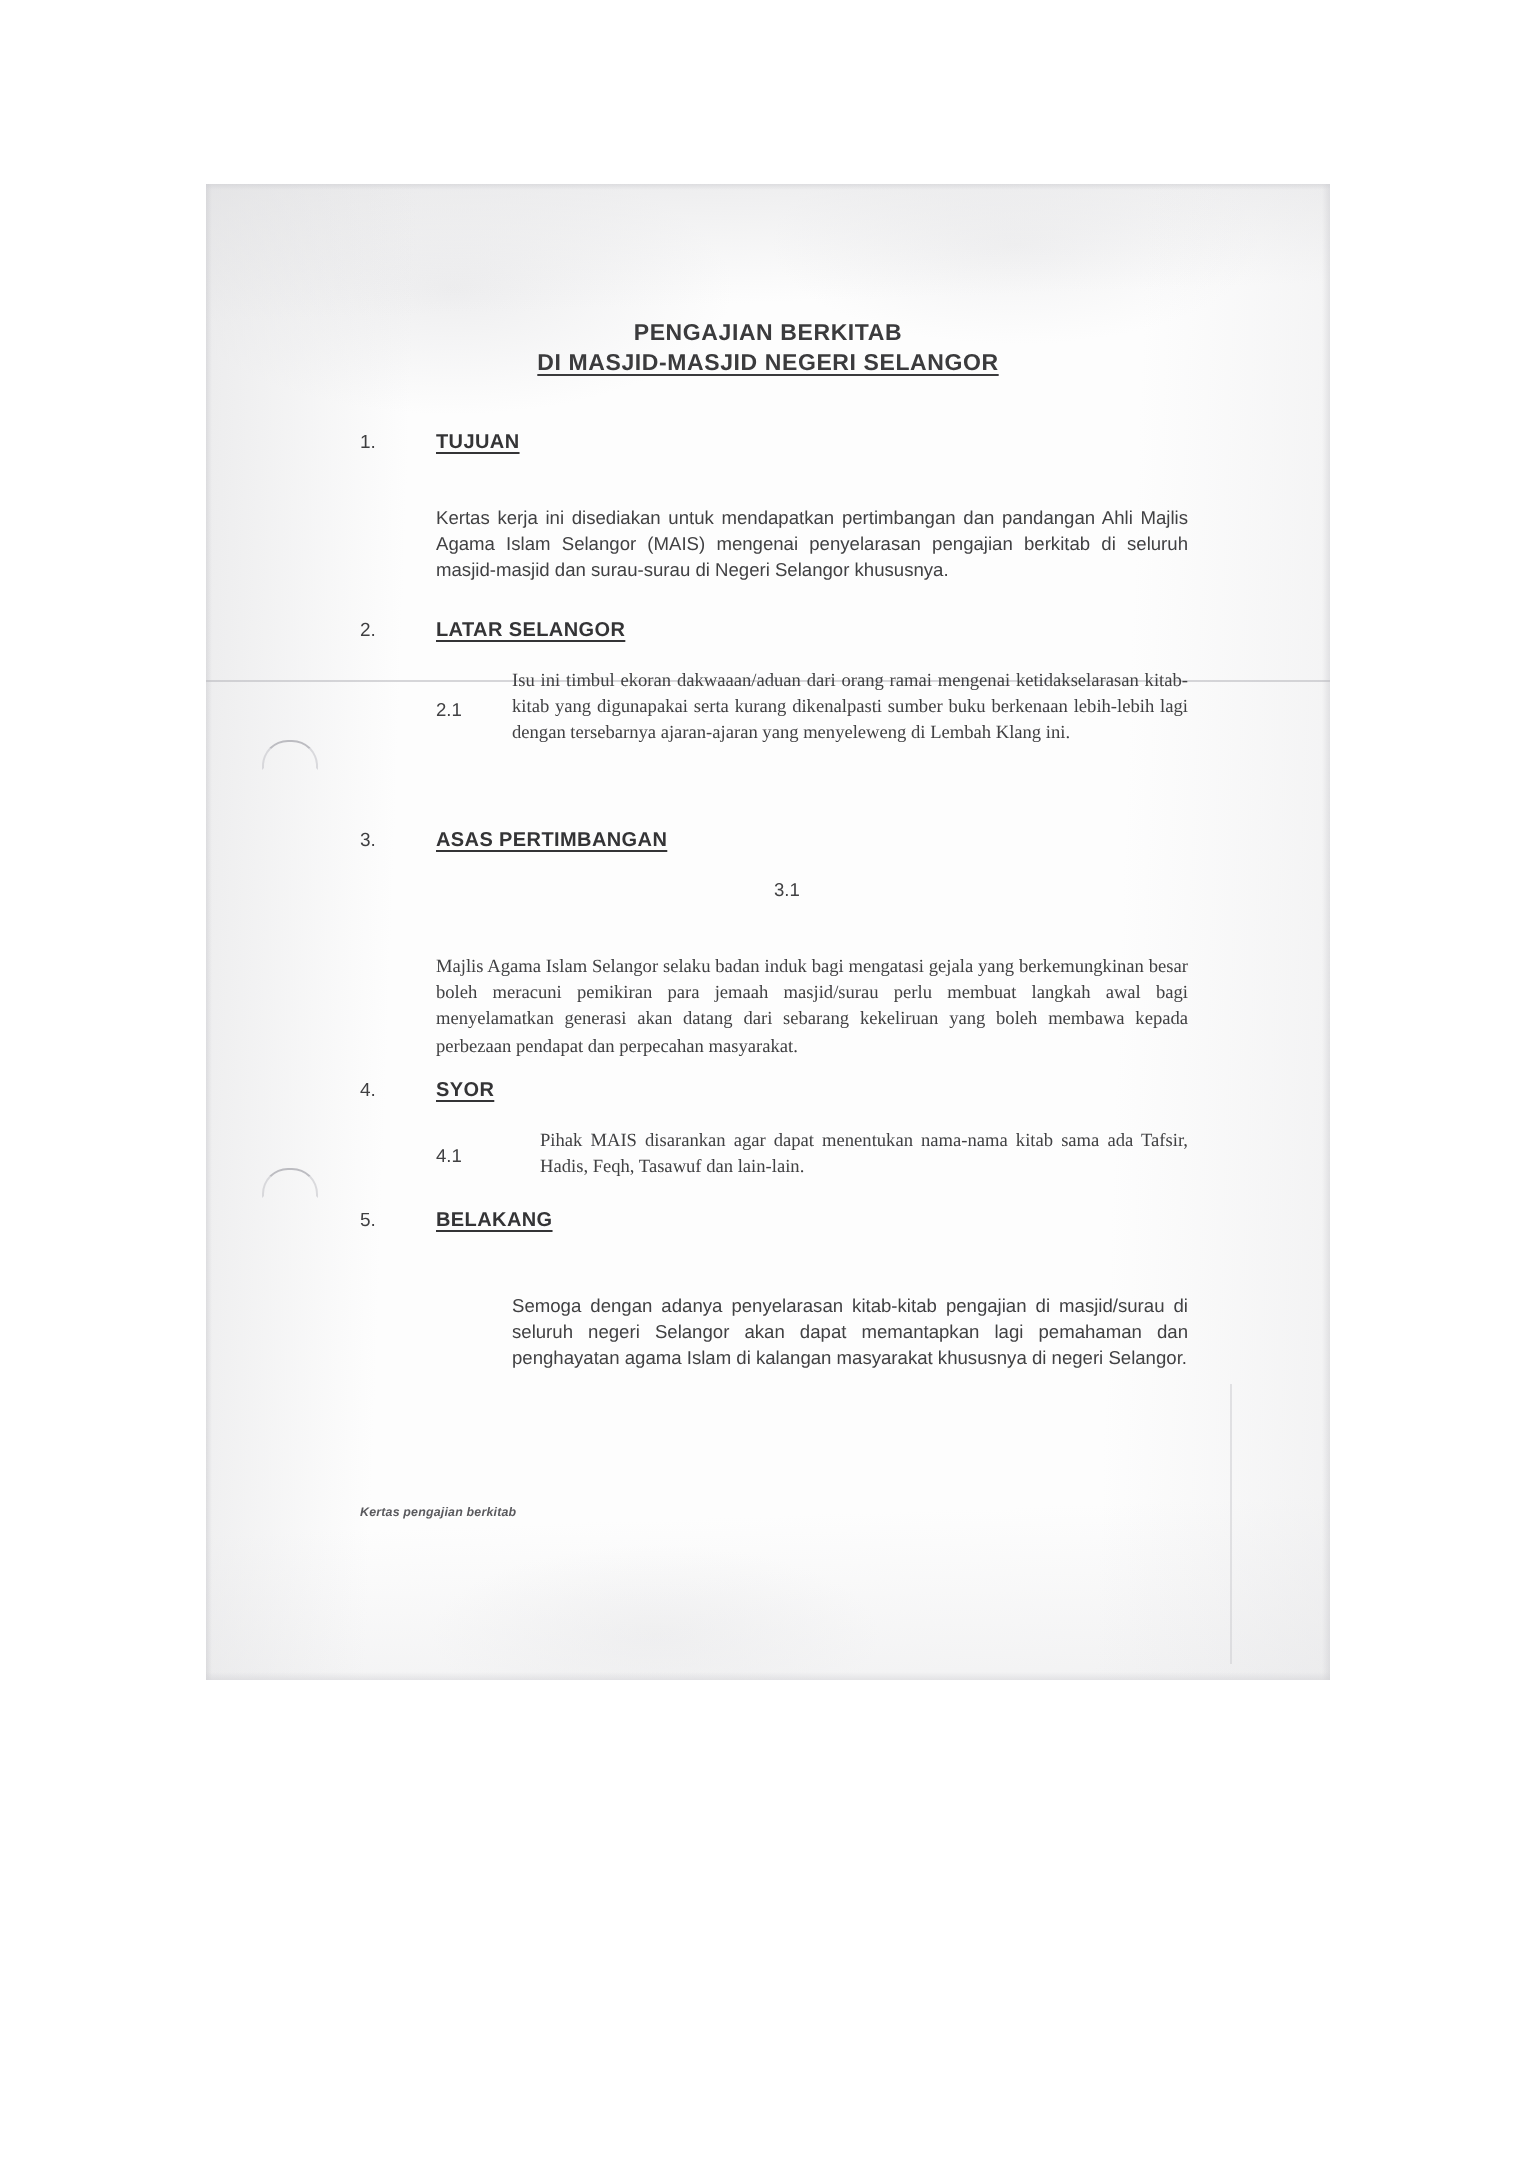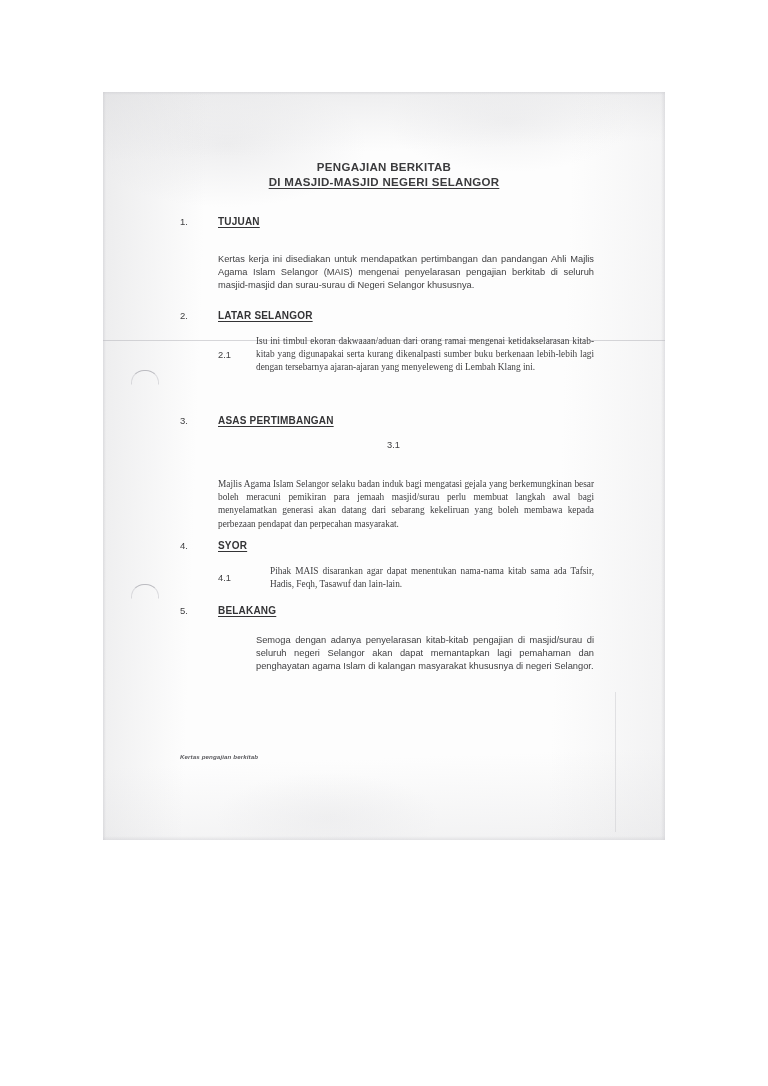--- a/index.html
+++ b/index.html
@@ -267,20 +267,20 @@
           <div class="sub-num">4.1</div>
           <div class="sub-body">Pihak MAIS disarankan agar dapat menentukan nama-nama kitab sama ada Tafsir, Hadis, Feqh, Tasawuf dan lain-lain.</div>
         </div>
       </div>
 
       <div class="section" style="top:513px;">
         <div class="sec-head-row">
           <div class="sec-num">5.</div>
           <div class="sec-title">BELAKANG</div>
         </div>
-        <div class="para body-l2" style="margin-top:18px;">Semoga dengan adanya  penyelarasan kitab-kitab pengajian di masjid/surau di seluruh negeri Selangor akan dapat memantapkan lagi pemahaman dan penghayatan agama Islam di kalangan masyarakat khususnya di negeri Selangor.</div>
+        <div class="para body-l2" style="margin-top:31px;">Semoga dengan adanya  penyelarasan kitab-kitab pengajian di masjid/surau di seluruh negeri Selangor akan dapat memantapkan lagi pemahaman dan penghayatan agama Islam di kalangan masyarakat khususnya di negeri Selangor.</div>
       </div>
 
       <div class="footer-note">Kertas pengajian berkitab</div>
 
     </div>
   </div>
 </div>
 
 </body></html>

